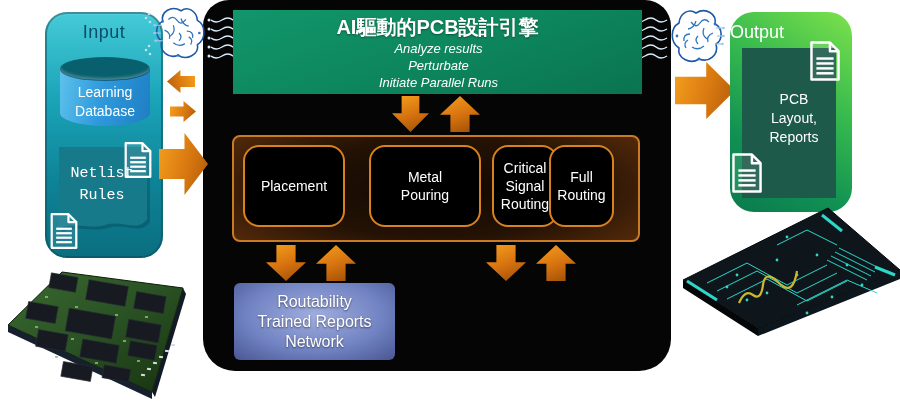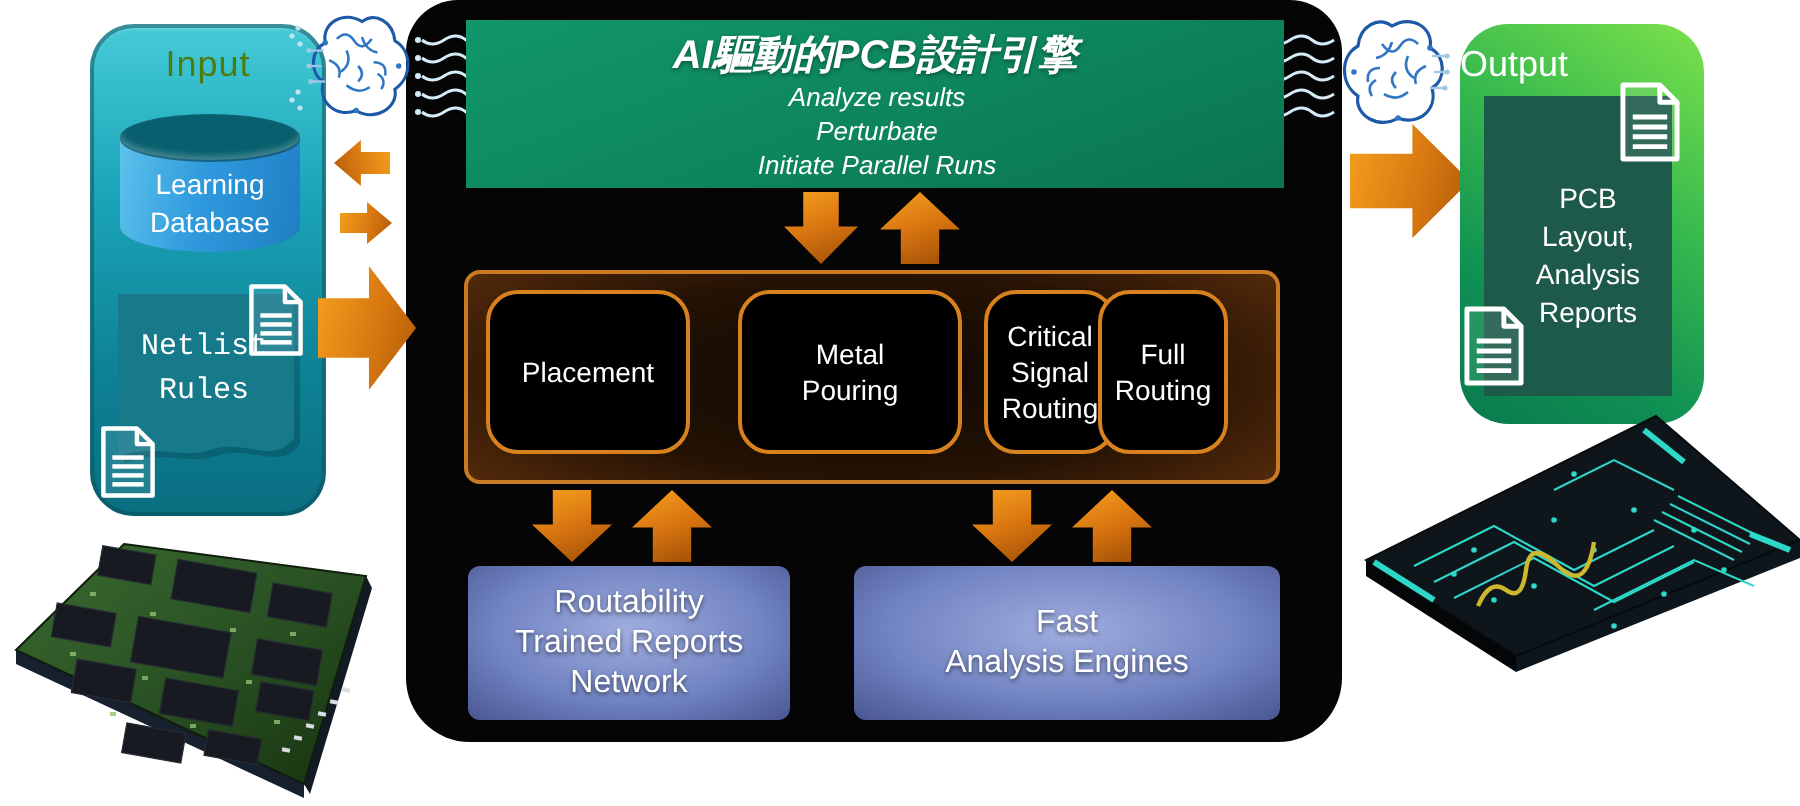--- a/index.html
+++ b/index.html
@@ -9,21 +9,21 @@
   }
   .abs{position:absolute;}
   .ctr{display:flex;flex-direction:column;align-items:center;justify-content:center;text-align:center;}
 
   
   .input-box{
     left:45px;top:12px;width:118px;height:246px;border-radius:22px;
     background:linear-gradient(180deg,#45cbd8 0%,#1ba4b8 35%,#0e8296 70%,#0a6e80 100%);
     box-shadow:inset 0 0 0 2px rgba(8,80,92,.55), inset 0 2px 2px rgba(255,255,255,.35);
   }
-  .input-title{left:45px;top:22px;width:118px;font-size:18px;color:#4d7c0f;text-align:center;letter-spacing:.5px;}
+  .input-title{left:45px;top:22px;width:118px;font-size:18px;color:#0c4a6e;text-align:center;letter-spacing:.5px;}
   .cyl-body{
     left:60px;top:68px;width:90px;height:58px;
     background:linear-gradient(100deg,#5ec2ec 0%,#2f9add 45%,#1f7ec4 100%);
     border-radius:0 0 50% 50% / 0 0 22% 22%;
   }
   .cyl-top{
     left:60px;top:57px;width:90px;height:23px;border-radius:50%;
     background:#085f6d;box-shadow:inset 0 -2px 3px rgba(255,255,255,.25), 0 1px 0 rgba(6,60,70,.6);
   }
   .db-label{left:60px;top:83px;width:90px;font-size:14px;line-height:19px;text-align:center;}
@@ -37,21 +37,21 @@
     background:linear-gradient(255deg,#f5a01e 0%,#d97911 55%,#b05a08 100%);}
   .arrow-down{clip-path:polygon(26% 0,74% 0,74% 48%,100% 48%,50% 100%,0 48%,26% 48%);}
   .arrow-up{clip-path:polygon(26% 100%,74% 100%,74% 52%,100% 52%,50% 0,0 52%,26% 52%);}
 
   
   .engine-panel{left:203px;top:0px;width:468px;height:371px;background:#050505;border-radius:26px 26px 32px 32px;}
   .engine-header{
     left:233px;top:10px;width:409px;height:84px;
     background:linear-gradient(160deg,#12966b 0%,#0d855c 55%,#0a7450 100%);
   }
-  .engine-title{left:233px;top:14px;width:409px;text-align:center;font-size:20px;font-weight:bold;text-shadow:0 1px 2px rgba(0,0,0,.4);font-style:italic;}
+  .engine-title{left:233px;top:14px;width:409px;text-align:center;font-size:20px;font-weight:bold;text-shadow:0 1px 2px rgba(0,0,0,.4);}
   .engine-notes{left:233px;top:40px;width:411px;text-align:center;font-size:13px;font-style:italic;line-height:17px;}
 
   .stage-container{
     left:232px;top:135px;width:408px;height:107px;box-sizing:border-box;
     border:2px solid #c97a22;border-radius:8px;
     background:radial-gradient(90% 120% at 50% 50%,#0f0803 0%,#241204 40%,#5c2e0c 75%,#9c5012 100%);
   }
   .stage{
     top:145px;height:82px;box-sizing:border-box;background:#000;
     border:2px solid #d8821f;border-radius:16px;
@@ -180,24 +180,20 @@
   <div class="abs arrow arrow-down" style="left:266px;top:245px;width:40px;height:36px"></div>
   <div class="abs arrow arrow-up" style="left:316px;top:245px;width:40px;height:36px"></div>
   <div class="abs arrow arrow-down" style="left:486px;top:245px;width:40px;height:36px"></div>
   <div class="abs arrow arrow-up" style="left:536px;top:245px;width:40px;height:36px"></div>
 
   <div class="abs ctr module" style="left:234px;width:161px">
     <div>Routability</div>
     <div>Trained Reports</div>
     <div>Network</div>
   </div>
-  <div class="abs ctr module" style="left:427px;width:213px">
-    <div>Fast</div>
-    <div>Analysis Engines</div>
-  </div>
 
   <div class="abs input-box"></div>
   <div class="abs input-title">Input</div>
   <div class="abs cyl-body"></div>
   <div class="abs cyl-top"></div>
   <div class="abs db-label">
     <div>Learning</div>
     <div>Database</div>
   </div>
 
@@ -237,21 +233,20 @@
       </g>
   </svg>
 
   <div class="abs arrow-right" style="left:675px;top:62px;width:60px;height:57px"></div>
   <div class="abs output-box"></div>
   <div class="abs output-title">Output</div>
   <div class="abs output-inner"></div>
   <div class="abs output-label">
     <div>PCB</div>
     <div>Layout,</div>
-    <div>Analysis</div>
     <div>Reports</div>
   </div>
   <svg class="doc-icon" style="left:809px;top:40px" width="32" height="42">
       <use href="#doc"></use>
     </svg>
   <svg class="doc-icon" style="left:731px;top:152px" width="32" height="42">
       <use href="#doc"></use>
     </svg>
 
   <svg class="abs" style="left:5px;top:256px" width="190" height="145" viewBox="0 0 190 145">

